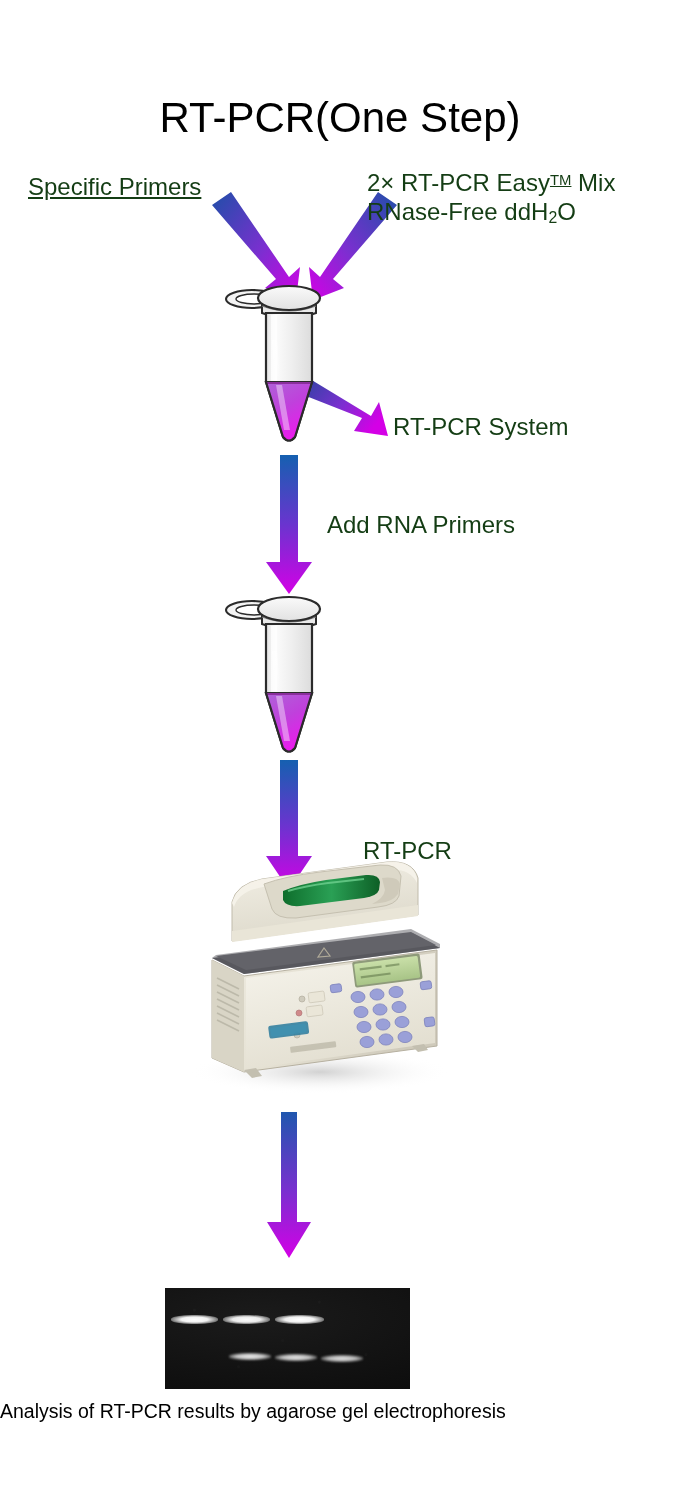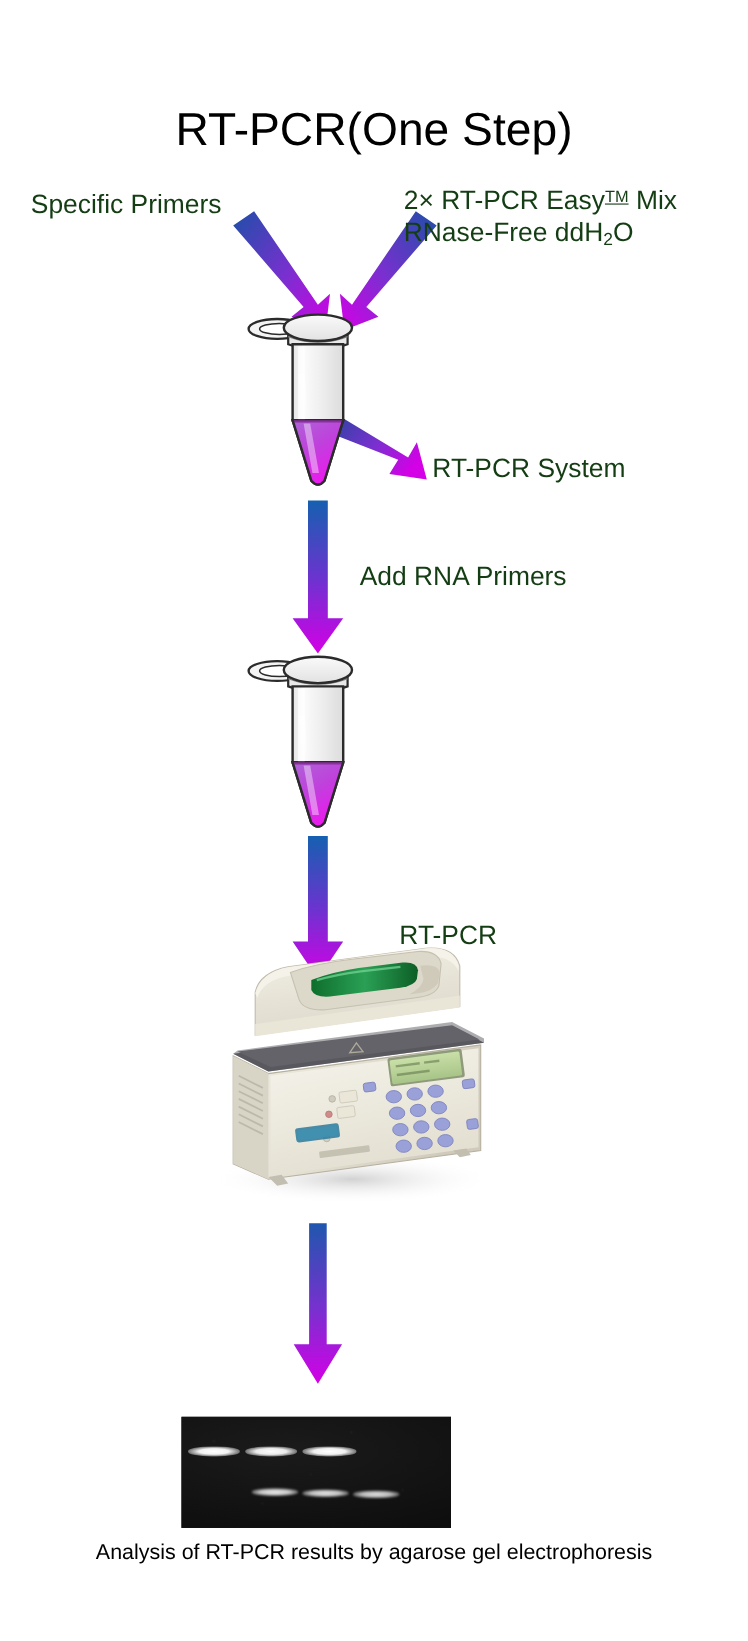--- a/index.html
+++ b/index.html
@@ -14,28 +14,28 @@
   #page-title{
     left:0;top:46px;width:680px;text-align:center;
     font-size:42px;color:#000000;letter-spacing:0px;
     white-space:nowrap;
     margin-top:48px;
   }
 
   .green-label{
     color:#143d14;font-size:24px;white-space:nowrap;line-height:1.22;
   }
-  #label-specific-primers{left:28px;top:172px;}
+  #label-specific-primers{left:28px;top:172px;text-decoration:underline;}
   #label-mix-block{left:367px;top:168px;}
   #label-rtpcr-system{left:393px;top:412px;}
   #label-add-rna{left:327px;top:510px;}
   #label-rtpcr{left:323px;top:836px;margin-left:40px;}
 
   #gel-caption{
-    left:0;top:1400px;width:680px;text-align:center;
+    left:0;top:1400px;width:680px;
     font-size:19.5px;color:#000000;white-space:nowrap;
   }
 
   sub{font-size:0.66em;vertical-align:-0.22em;}
   sup{font-size:0.62em;vertical-align:0.42em;text-decoration:underline;}
 
   
   #gel-wrap{left:165px;top:1288px;width:245px;height:101px;}
   .gel-bg{
     position:absolute;inset:0;

